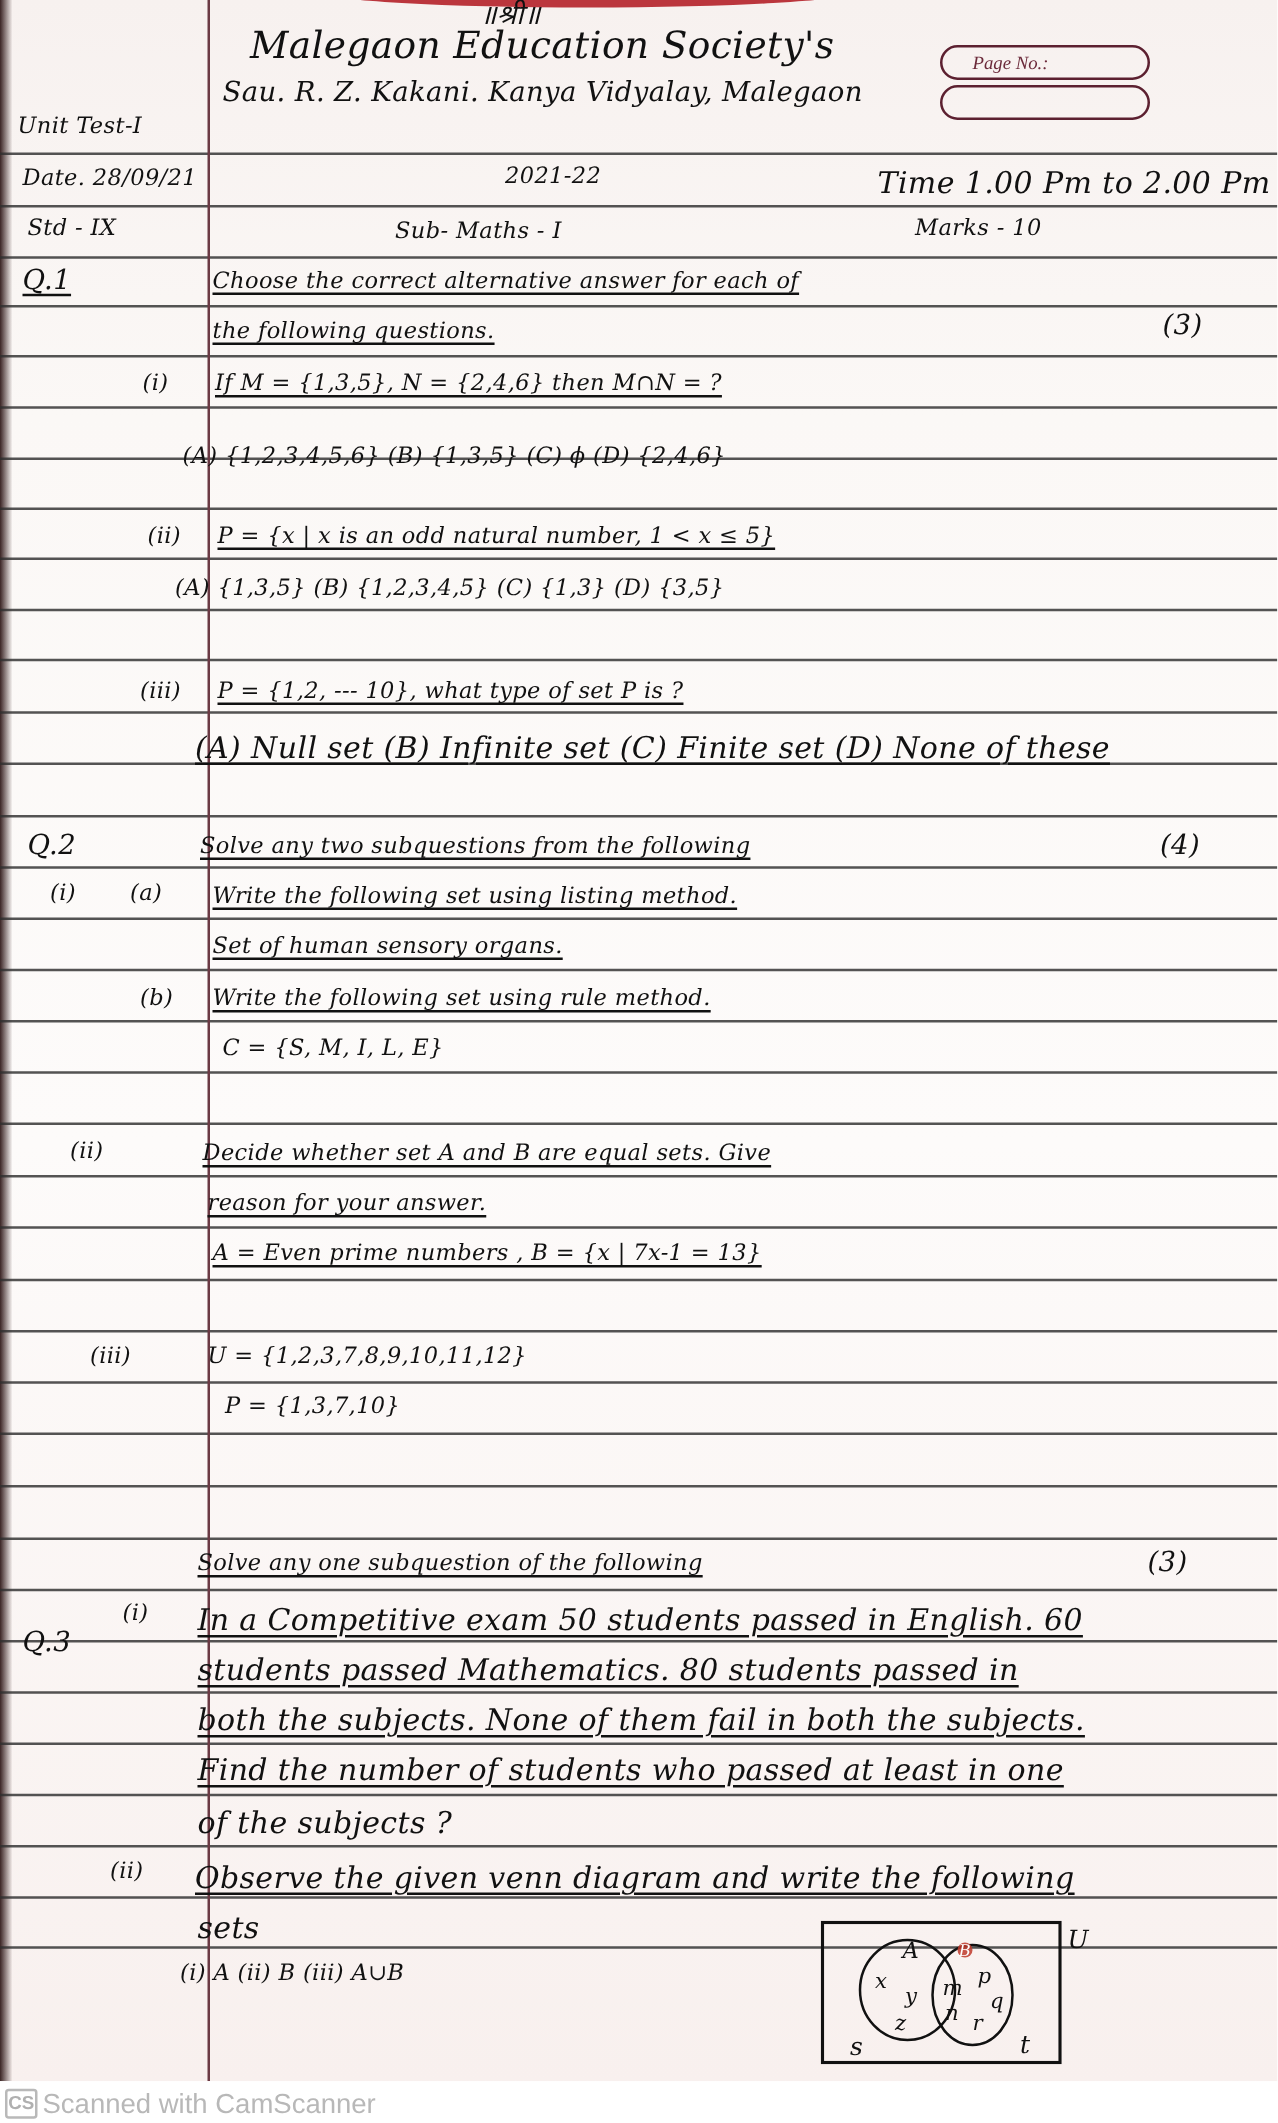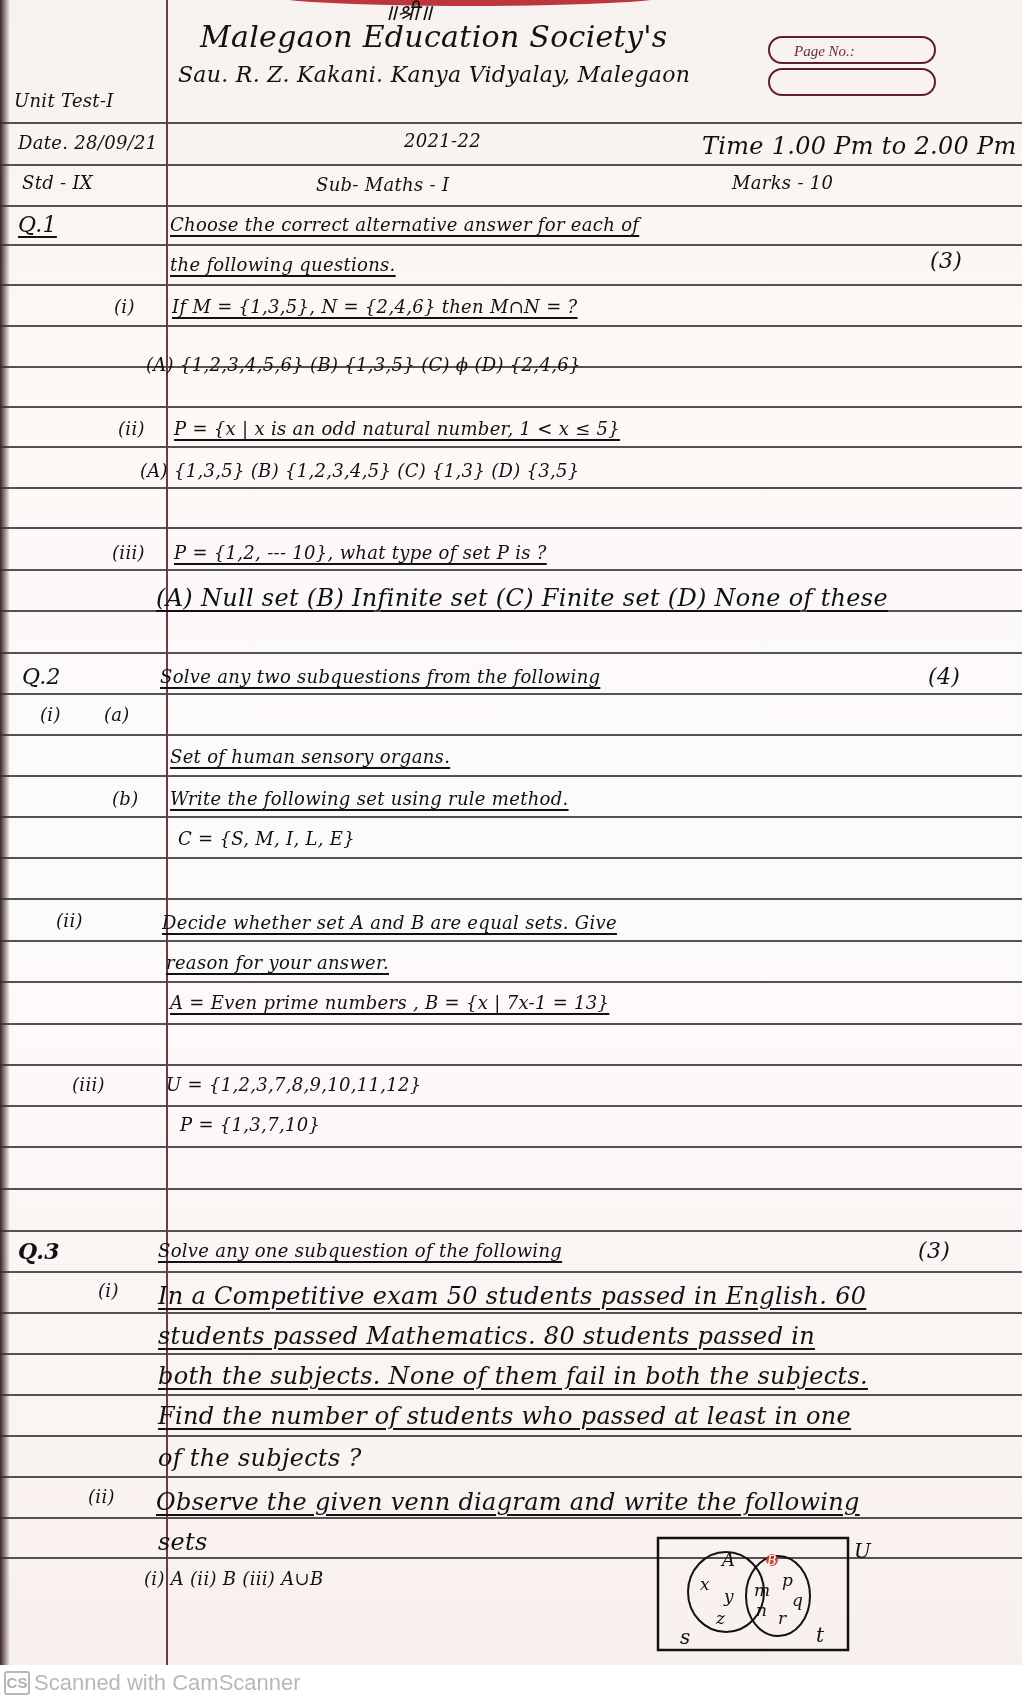--- a/index.html
+++ b/index.html
@@ -34,21 +34,21 @@
     .f30 { font-size: 30px; }
     .f28 { font-size: 22px; }
     .f26 { font-size: 18px; }
     .f24 { font-size: 24px; }
     .f22 { font-size: 22px; }
 
     .page-box {
       position: absolute; left: 752px; top: 36px; width: 168px; height: 62px;
     }
     .pill {
-      position: absolute; left: 16px; width: 168px; height: 28px; border: 2px solid #5c2030;
+      position: absolute; left: 0; width: 168px; height: 28px; border: 2px solid #5c2030;
       border-radius: 14px;
     }
     .pill-1 { top: 0; }
     .pill-2 { top: 32px; }
     .pill-label {
       position: absolute; left: 24px; top: 5px; font-family: "Liberation Serif", serif;
       font-style: italic; font-size: 15px; color: #6b2a3a;
     }
 
     .venn { position: absolute; left: 654px; top: 1532px; }
@@ -146,35 +146,36 @@
   <div class="hw f26" style="left:112px; top:544px;">(iii)</div>
   <div class="hw f26 u" style="left:174px; top:544px;">P = {1,2, --- 10}, what type of set P is ?</div>
   <div class="hw f24 u" style="left:156px; top:586px;">(A) Null set (B) Infinite set (C) Finite set (D) None of these</div>
 
   <div class="hw f28" style="left:22px; top:666px;">Q.2</div>
   <div class="hw f26 u" style="left:160px; top:668px;">Solve any two subquestions from the following</div>
   <div class="hw f28" style="left:928px; top:666px;">(4)</div>
 
   <div class="hw f26" style="left:40px; top:706px;">(i)</div>
   <div class="hw f26" style="left:104px; top:706px;">(a)</div>
+  <div class="hw f26 u" style="left:170px; top:708px;">Write the following set using listing method.</div>
   <div class="hw f26 u" style="left:170px; top:748px;">Set of human sensory organs.</div>
   <div class="hw f26" style="left:112px; top:790px;">(b)</div>
   <div class="hw f26 u" style="left:170px; top:790px;">Write the following set using rule method.</div>
   <div class="hw f26" style="left:178px; top:830px;">C = {S, M, I, L, E}</div>
 
   <div class="hw f26" style="left:56px; top:912px;">(ii)</div>
   <div class="hw f26 u" style="left:162px; top:914px;">Decide whether set A and B are equal sets. Give</div>
   <div class="hw f26 u" style="left:166px; top:954px;">reason for your answer.</div>
   <div class="hw f26 u" style="left:170px; top:994px;">A = Even prime numbers , B = {x | 7x-1 = 13}</div>
 
   <div class="hw f26" style="left:72px; top:1076px;">(iii)</div>
   <div class="hw f26" style="left:166px; top:1076px;">U = {1,2,3,7,8,9,10,11,12}</div>
   <div class="hw f26" style="left:180px; top:1116px;">P = {1,3,7,10}</div>
 
-  <div class="hw f28" style="left:18px; top:1240px;font-weight:bold;">Q.3</div>
+  <div class="hw f28" style="left:18px; top:1304px;">Q.3</div>
   <div class="hw f26 u" style="left:158px; top:1242px;">Solve any one subquestion of the following</div>
   <div class="hw f28" style="left:918px; top:1240px;">(3)</div>
 
   <div class="hw f26" style="left:98px; top:1282px;">(i)</div>
   <div class="hw f24 u" style="left:158px; top:1284px;">In a Competitive exam 50 students passed in English. 60</div>
   <div class="hw f24 u" style="left:158px; top:1324px;">students passed Mathematics. 80 students passed in</div>
   <div class="hw f24 u" style="left:158px; top:1364px;">both the subjects. None of them fail in both the subjects.</div>
   <div class="hw f24 u" style="left:158px; top:1404px;">Find the number of students who passed at least in one</div>
   <div class="hw f24" style="left:158px; top:1446px;">of the subjects ?</div>
 

